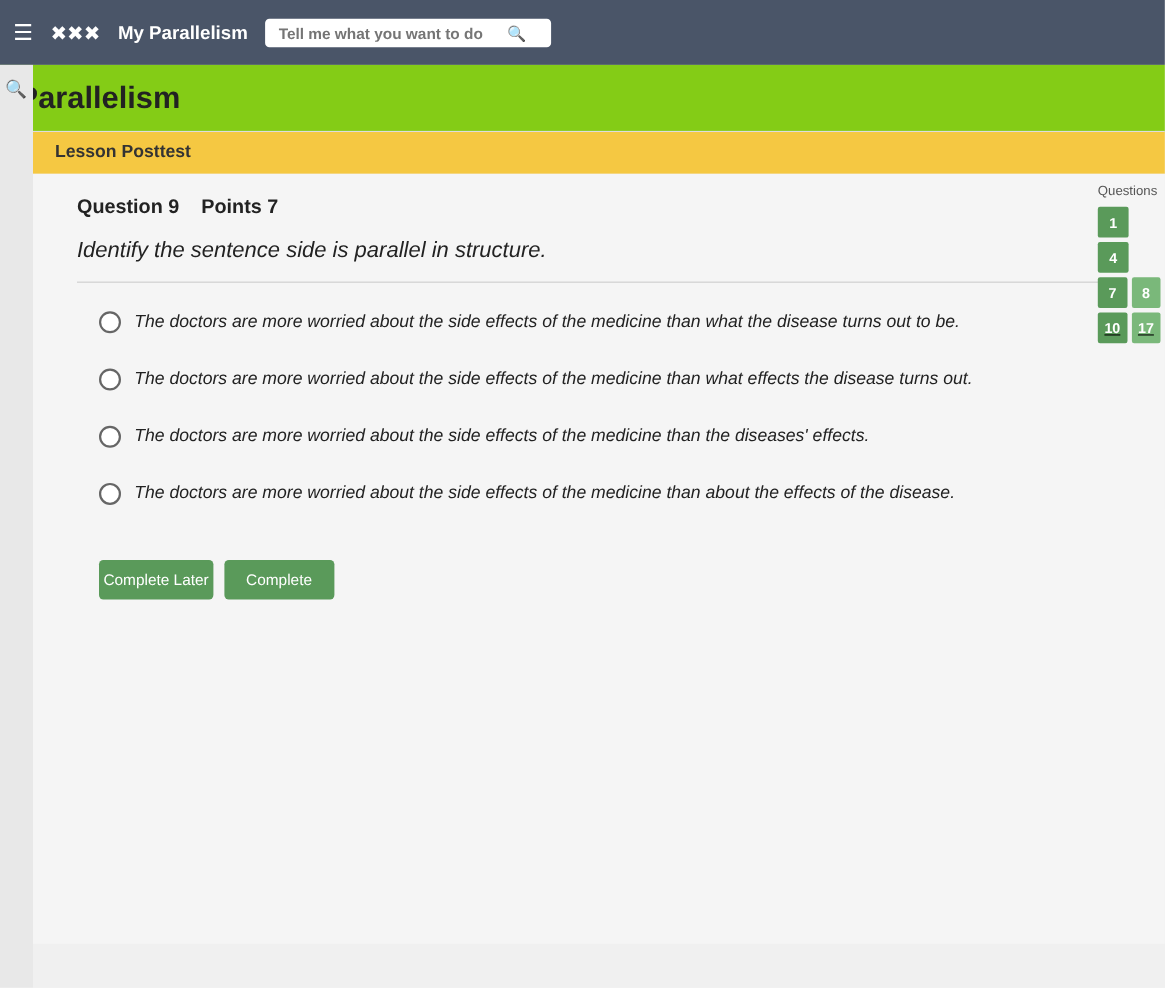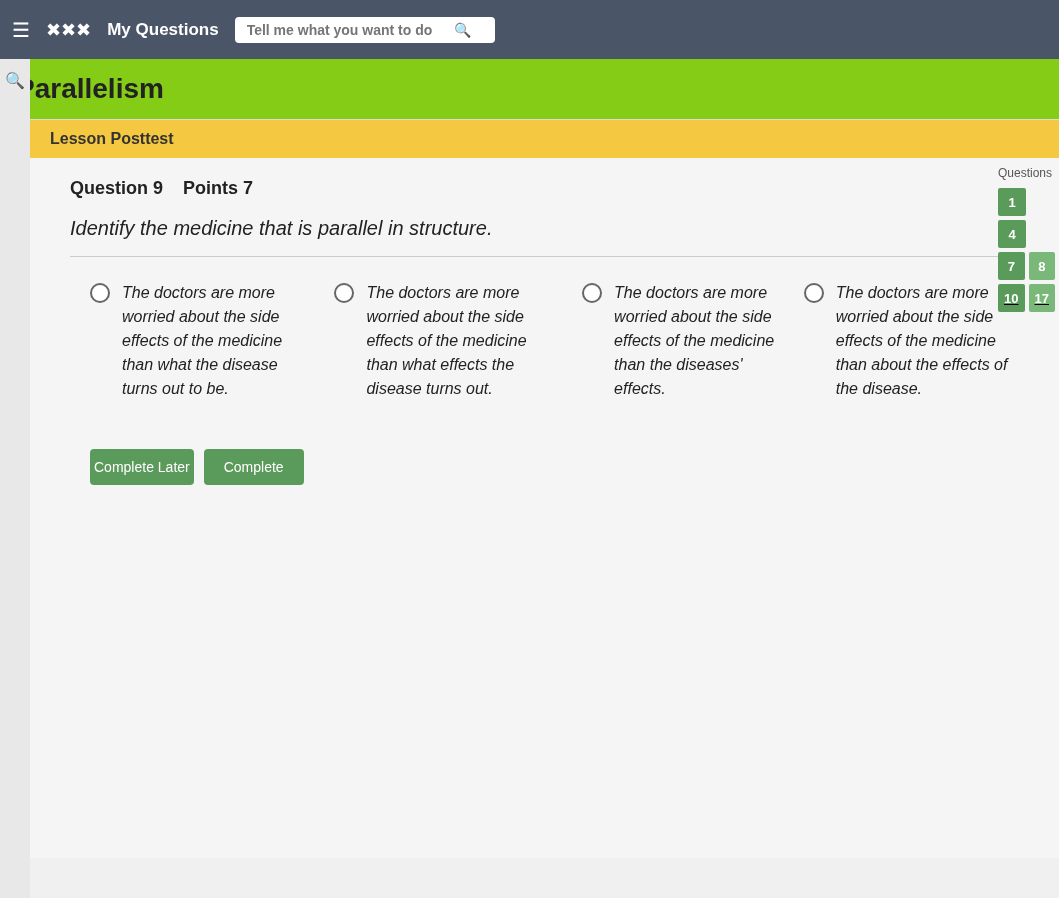--- a/index.html
+++ b/index.html
@@ -136,21 +136,21 @@
       color: #222;
       margin-bottom: 24px;
       font-style: italic;
       border-bottom: 1px solid #ccc;
       padding-bottom: 16px;
     }
 
     
     .options-list {
       display: flex;
-      flex-direction: row;
+      flex-direction: column;
       gap: 28px;
       margin-left: 20px;
       margin-top: 10px;
     }
     .option-item {
       display: flex;
       align-items: flex-start;
       gap: 12px;
       cursor: pointer;
     }
@@ -222,21 +222,21 @@
     .q-num.light {
       background: #7ab87a;
     }
   </style>
 </head>
 <body>
 
 <nav class="top-nav">
   <span class="hamburger-icon">☰</span>
   <span class="apps-icon">✖✖✖</span>
-  <span class="my-activities-label">My Questions</span>
+  <span class="my-activities-label">My Parallelism</span>
   <div class="search-bar">
     <input class="search-input" type="text" placeholder="Tell me what you want to do" style="">
     <span class="search-icon">🔍</span>
   </div>
 </nav>
 
 <div class="page-title-bar">
   <h1>Parallelism</h1>
 </div>
 
@@ -250,21 +250,21 @@
     <span>Lesson Posttest</span>
   </div>
 
   <div class="content-area">
 
     <div class="question-header">
       <span class="question-label">Question 9</span>
       <span class="points-label">Points 7</span>
     </div>
 
-    <div class="question-text">Identify the medicine that is parallel in structure.</div>
+    <div class="question-text">Identify the sentence side is parallel in structure.</div>
 
     <div class="options-list">
 
       <label class="option-item">
         <input type="radio" class="option-radio" name="answer" style="">
         <span class="option-text">The doctors are more worried about the side effects of the medicine than what the disease turns out to be.</span>
       </label>
 
       <label class="option-item">
         <input type="radio" class="option-radio" name="answer" style="">

